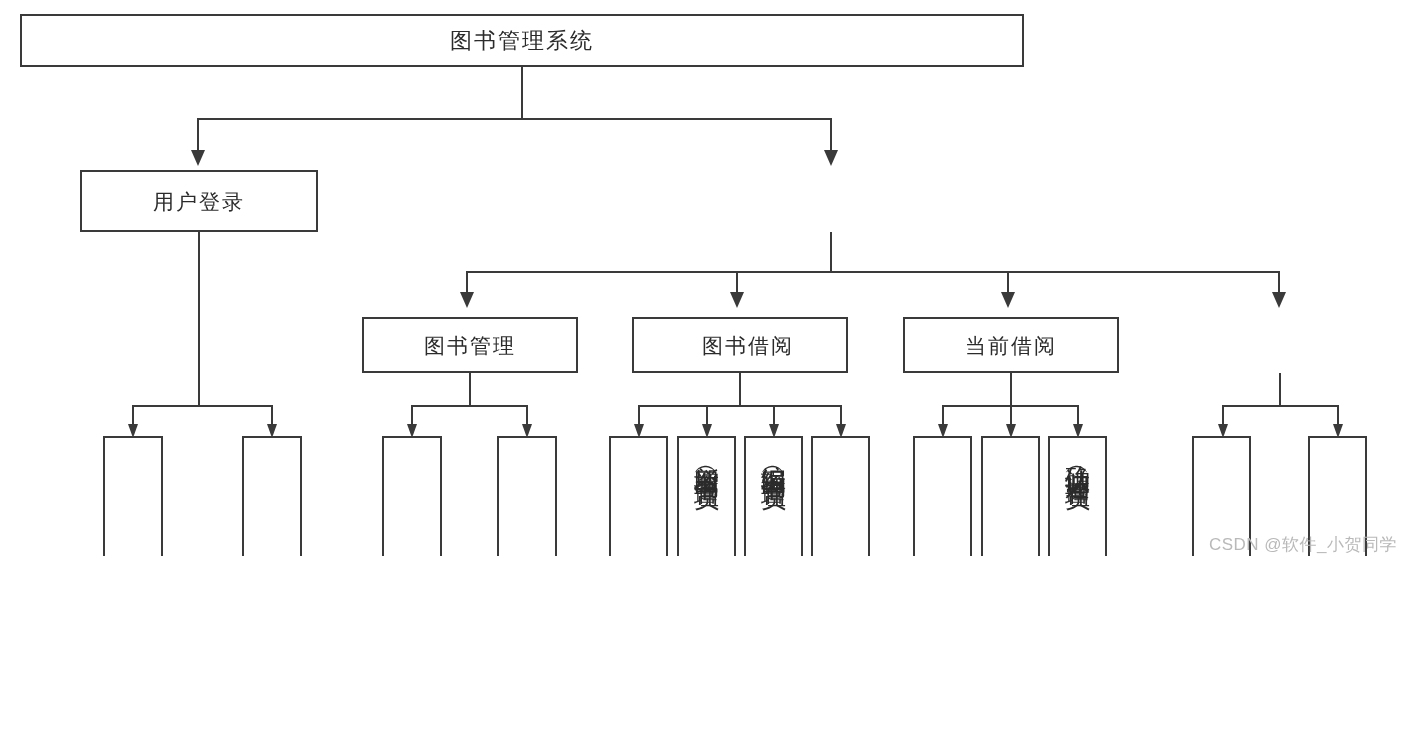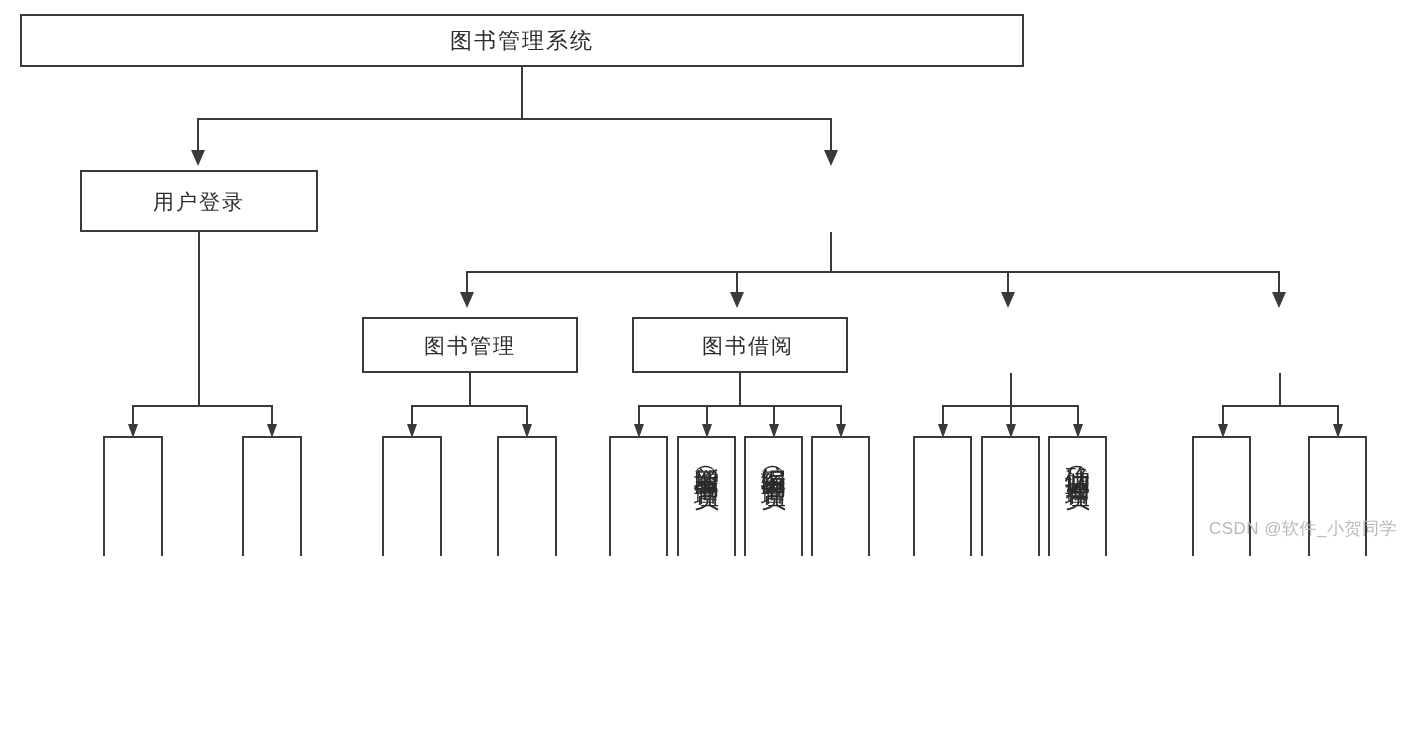--- a/index.html
+++ b/index.html
@@ -75,21 +75,21 @@
   .arrow.slim{
     border-left-width:5px;
     border-right-width:5px;
     border-top-width:14px;
   }
 
   
   #watermark{
     position:absolute;
     right:8px;
-    bottom:16px;
+    bottom:0;
     font-size:17px;
     color:#b9b9b9;
     letter-spacing:0.5px;
     white-space:nowrap;
     pointer-events:none;
   }
 </style>
 </head>
 <body>
 
@@ -127,20 +127,23 @@
   <div class="arrow" style="left:730px;top:292px;"></div>
   <div class="arrow" style="left:1001px;top:292px;"></div>
   <div class="arrow" style="left:1272px;top:292px;"></div>
 
   <div class="node horiz" style="left:362px;top:317px;width:216px;height:56px;">
     <span class="label">图书管理</span>
   </div>
   <div class="node horiz" style="left:632px;top:317px;width:216px;height:56px;padding-left:16px;">
     <span class="label">图书借阅</span>
   </div>
+  <div class="node horiz" style="left:903px;top:317px;width:216px;height:56px;">
+    <span class="label">当前借阅</span>
+  </div>
 
   <div class="ln v" style="left:469px;top:373px;height:33px;"></div>
   <div class="ln h" style="left:411px;top:405px;width:117px;"></div>
   <div class="ln v" style="left:411px;top:405px;height:21px;"></div>
   <div class="ln v" style="left:526px;top:405px;height:21px;"></div>
   <div class="arrow slim" style="left:407px;top:424px;"></div>
   <div class="arrow slim" style="left:522px;top:424px;"></div>
 
   <div class="ln v" style="left:739px;top:373px;height:33px;"></div>
   <div class="ln h" style="left:638px;top:405px;width:203px;"></div>

